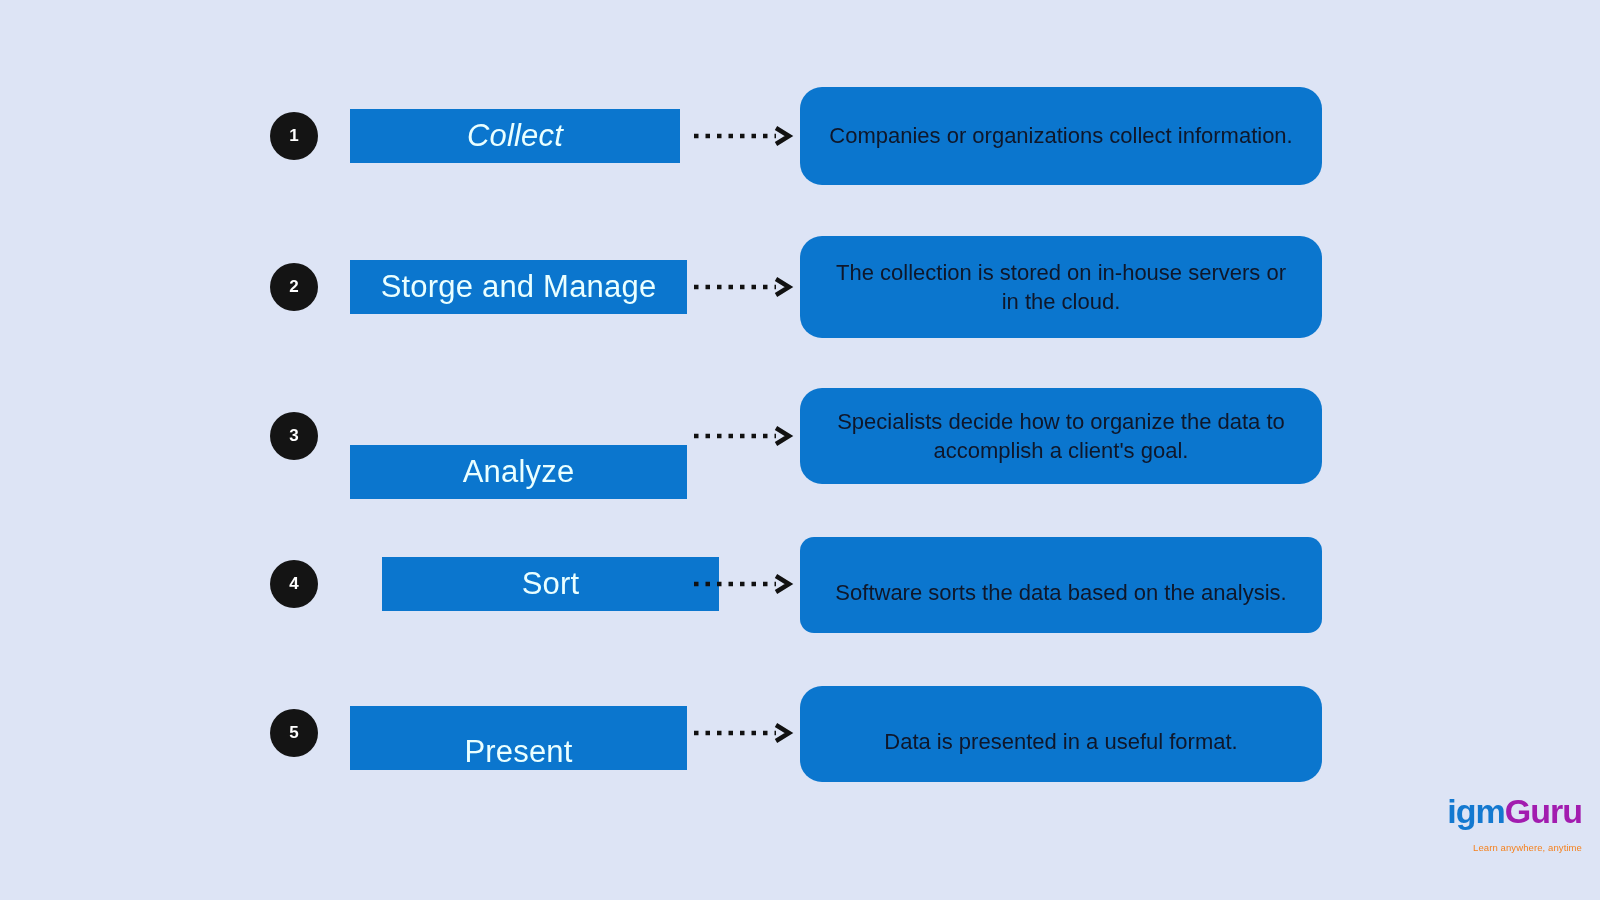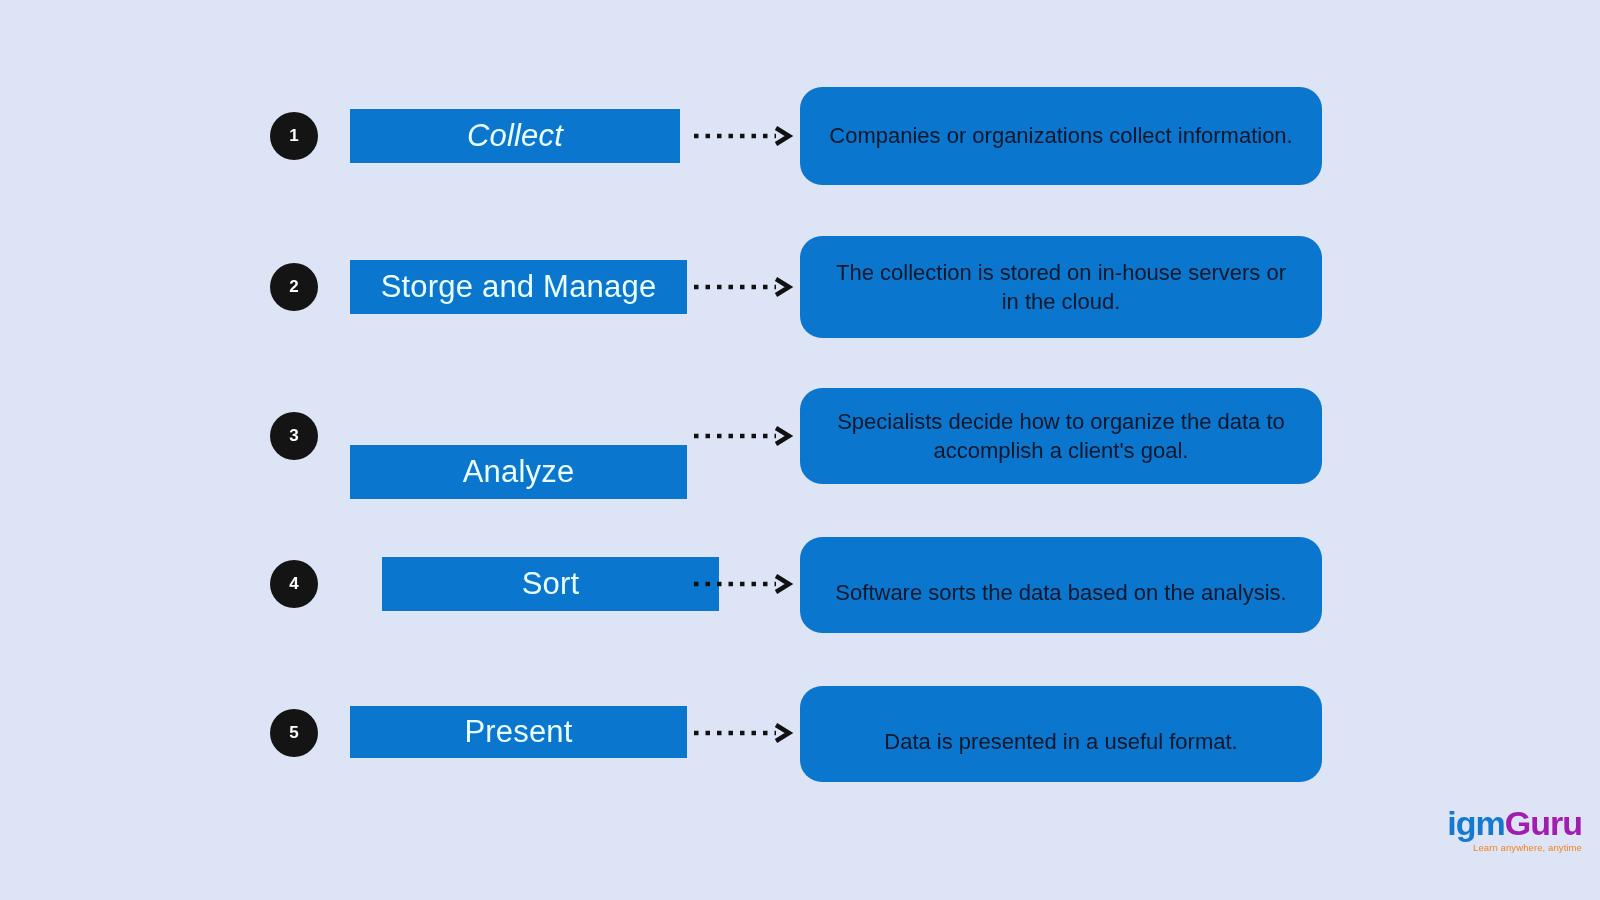--- a/index.html
+++ b/index.html
@@ -106,21 +106,21 @@
     font-size: 34px;
     font-weight: bold;
     letter-spacing: -1px;
     white-space: nowrap;
   }
   #logo .mark-igm { color: #1479d0; }
   #logo .mark-guru { color: #a21caf; }
   #logo .tagline {
     font-size: 9.5px;
     color: #f5821f;
-    margin-top: 3px;
+    margin-top: 15px;
     letter-spacing: 0.1px;
     white-space: nowrap;
   }
 </style>
 </head>
 <body>
 
 <div id="stage">
 
   <div class="row" style="top:136px;">
@@ -183,30 +183,30 @@
     </div>
     <div class="label-box" style="top:-27px; width:337px; height:54px;margin-left:32px;">
       <span>Sort</span>
     </div>
     <span class="connector" style="top:-11px;">
       <svg width="102" height="22" viewBox="0 0 102 22" aria-hidden="true">
         <line x1="2" y1="11" x2="84" y2="11" stroke="#111111" stroke-width="4.5" stroke-dasharray="4.5 7" stroke-linecap="butt"></line>
         <path d="M84 3 L97 11 L84 19" fill="none" stroke="#111111" stroke-width="4.5" stroke-linejoin="miter" stroke-linecap="butt"></path>
       </svg>
     </span>
-    <div class="desc-box" style="top:-47px; height:96px; padding-top:16px;">
+    <div class="desc-box" style="top:-47px; height:96px; padding-top:16px;border-radius:14px;">
       <span class="desc-text">Software sorts the data based on the analysis.</span>
     </div>
   </div>
 
   <div class="row" style="top:733px;">
     <div class="badge" style="top:-24px;">
       <span>5</span>
     </div>
-    <div class="label-box" style="top:-27px; width:337px; height:52px;">
+    <div class="label-box" style="top:-27px; width:337px; height:64px;align-items:flex-end;">
       <span>Present</span>
     </div>
     <span class="connector" style="top:-11px;">
       <svg width="102" height="22" viewBox="0 0 102 22" aria-hidden="true">
         <line x1="2" y1="11" x2="84" y2="11" stroke="#111111" stroke-width="4.5" stroke-dasharray="4.5 7" stroke-linecap="butt"></line>
         <path d="M84 3 L97 11 L84 19" fill="none" stroke="#111111" stroke-width="4.5" stroke-linejoin="miter" stroke-linecap="butt"></path>
       </svg>
     </span>
     <div class="desc-box" style="top:-47px; height:96px; padding-top:16px;">
       <span class="desc-text">Data is presented in a useful format.</span>

